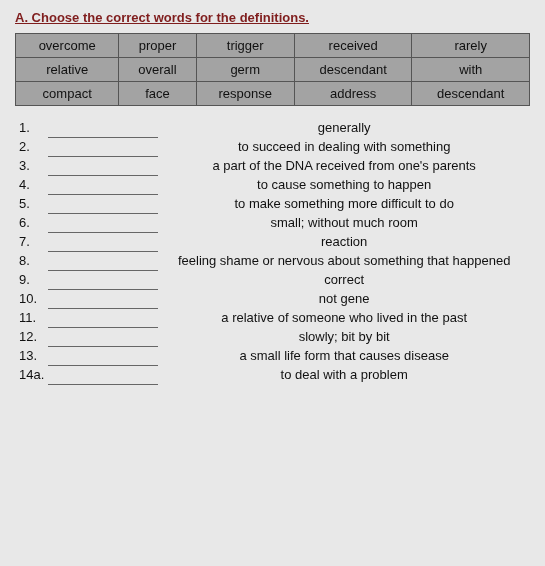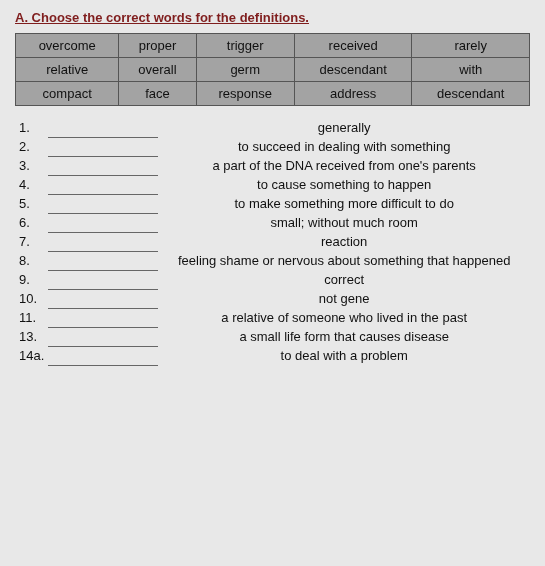--- a/index.html
+++ b/index.html
@@ -155,20 +155,25 @@
           <td class="def-num">10.</td>
           <td class="def-blank"></td>
           <td class="def-text">not gene</td>
         </tr>
         <tr>
           <td class="def-num">11.</td>
           <td class="def-blank"></td>
           <td class="def-text">a relative of someone who lived in the past</td>
         </tr>
         <tr>
+          <td class="def-num">12.</td>
+          <td class="def-blank"></td>
+          <td class="def-text">slowly; bit by bit</td>
+        </tr>
+        <tr>
           <td class="def-num">13.</td>
           <td class="def-blank"></td>
           <td class="def-text">a small life form that causes disease</td>
         </tr>
         <tr>
           <td class="def-num">14a.</td>
           <td class="def-blank"></td>
           <td class="def-text">to deal with a problem</td>
         </tr>
       </tbody>

